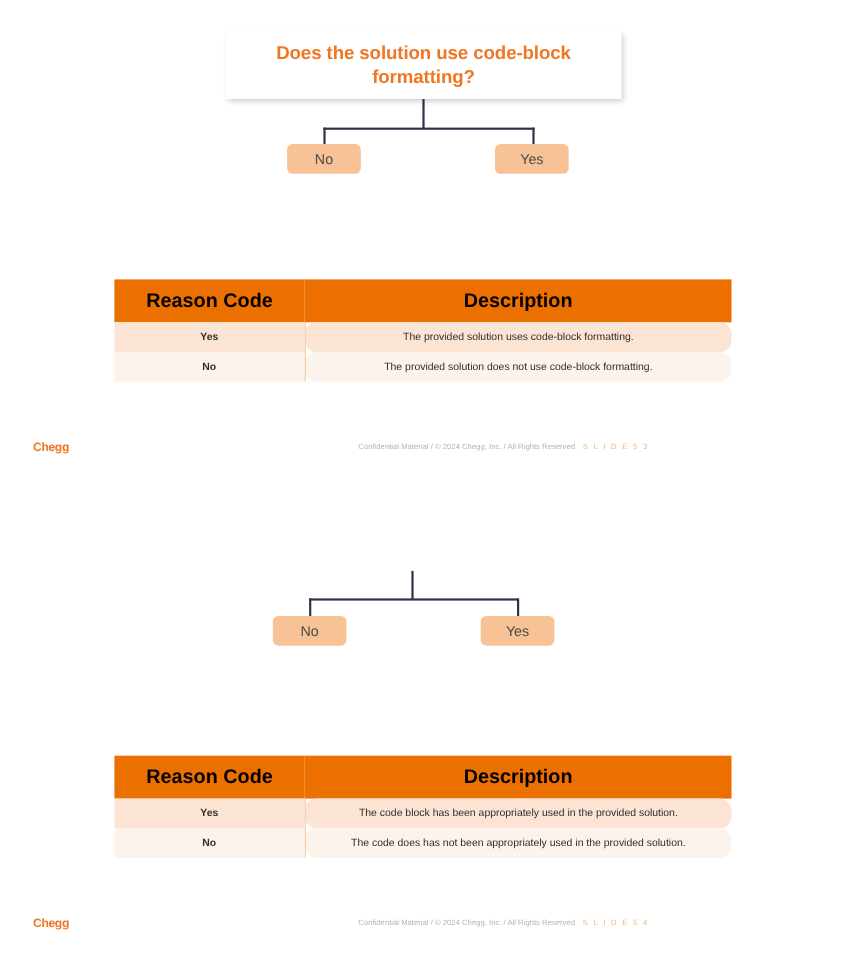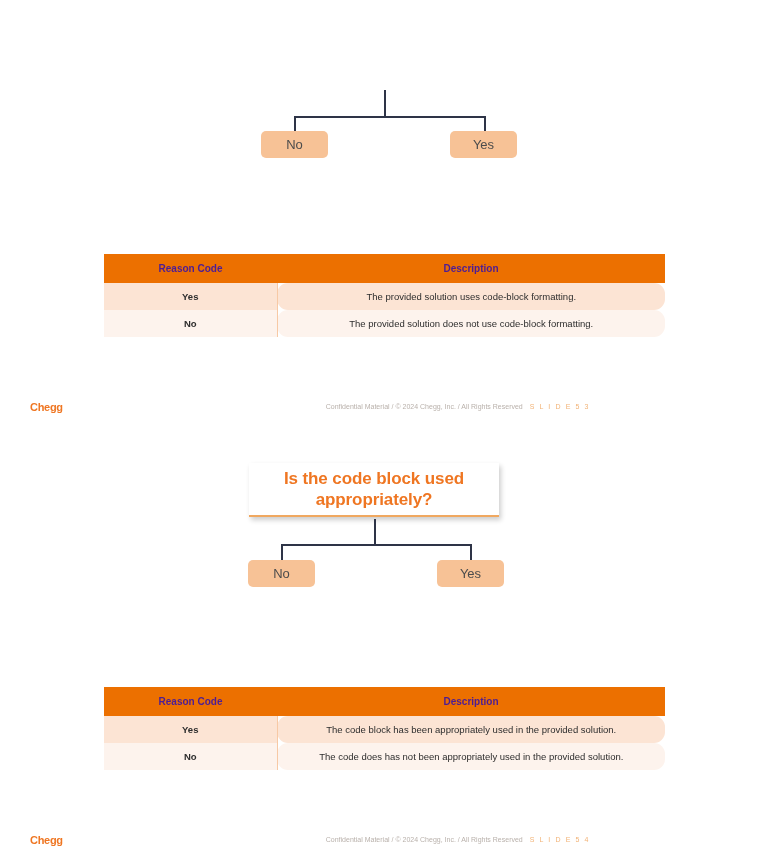--- a/index.html
+++ b/index.html
@@ -74,23 +74,23 @@
 
   
   .rc-table {
     position: absolute;
     border-collapse: collapse;
     table-layout: fixed;
     font-size: 9px;
   }
   .rc-table th {
     background: #ec7000;
-    color: #4c1d95;
+    color: #000000;
     font-weight: bold;
-    font-size: 10px;
+    font-size: 18px;
     padding: 9px 4px;
     text-align: center;
     border: none;
     margin-top: 36px;
   }
   .rc-table td {
     text-align: center;
     padding: 8px 6px;
     color: #2d2d2d;
     border-right: 1px solid #f7c9a5;
@@ -131,20 +131,23 @@
     margin-left: 7px;
   }
 </style>
 </head>
 <body>
 
 <section class="slide">
 
   <div class="tree">
 
+    <div class="question-box" style="left:205px; top:28px; width:360px; height:62px;">
+      <span class="q-text">Does the solution use code-block formatting?</span>
+    </div>
 
     <div class="conn conn-v" style="left:384px; top:90px; height:27px;"></div>
     <div class="conn conn-h" style="left:294px; top:116px; width:192px;"></div>
     <div class="conn conn-v" style="left:294px; top:116px; height:15px;"></div>
     <div class="conn conn-v" style="left:484px; top:116px; height:15px;"></div>
 
     <div class="choice-box" style="left:261px; top:131px; width:67px; height:27px;">
       <span>No</span>
     </div>
     <div class="choice-box" style="left:450px; top:131px; width:67px; height:27px;">
@@ -180,23 +183,20 @@
     <div class="footer-right">
       <span>Confidential Material / © 2024 Chegg, Inc. / All Rights Reserved</span><span class="slide-num">S L I D E  5 3</span>
     </div>
   </div>
 </section>
 
 <section class="slide">
 
   <div class="tree">
 
-    <div class="question-box with-rule" style="left:249px; top:30px; width:250px; height:54px;">
-      <span class="q-text">Is the code block used appropriately?</span>
-    </div>
 
     <div class="conn conn-v" style="left:374px; top:86px; height:26px;"></div>
     <div class="conn conn-h" style="left:281px; top:111px; width:190px;"></div>
     <div class="conn conn-v" style="left:281px; top:111px; height:16px;"></div>
     <div class="conn conn-v" style="left:470px; top:111px; height:16px;"></div>
 
     <div class="choice-box" style="left:248px; top:127px; width:67px; height:27px;">
       <span>No</span>
     </div>
     <div class="choice-box" style="left:437px; top:127px; width:67px; height:27px;">

